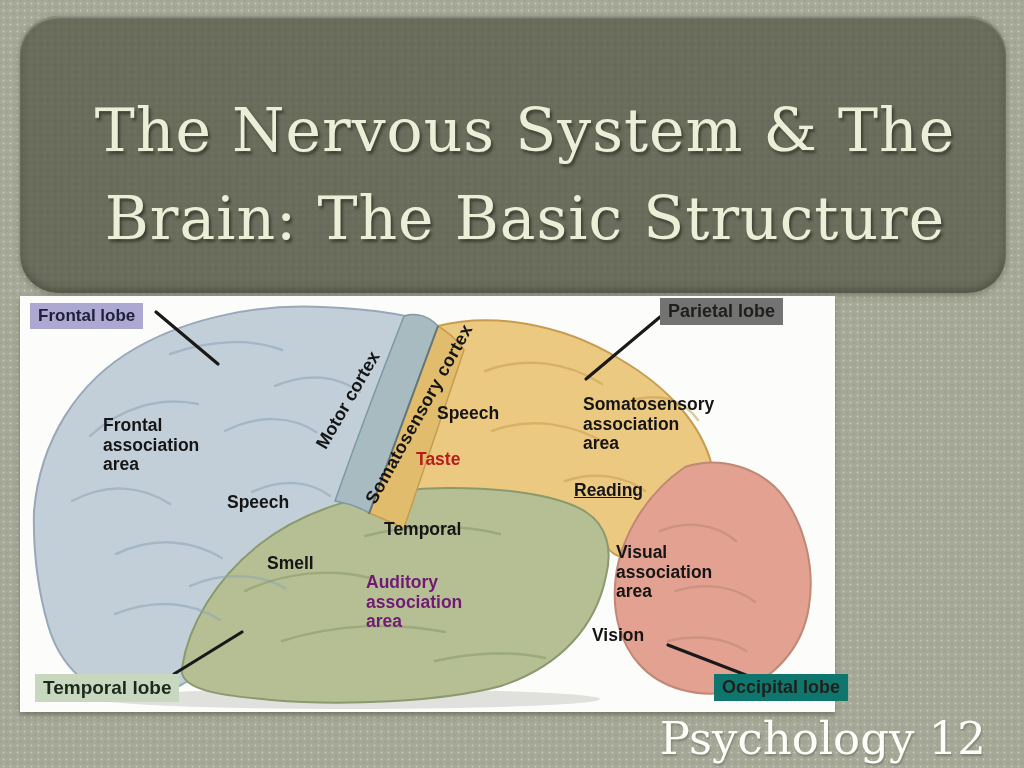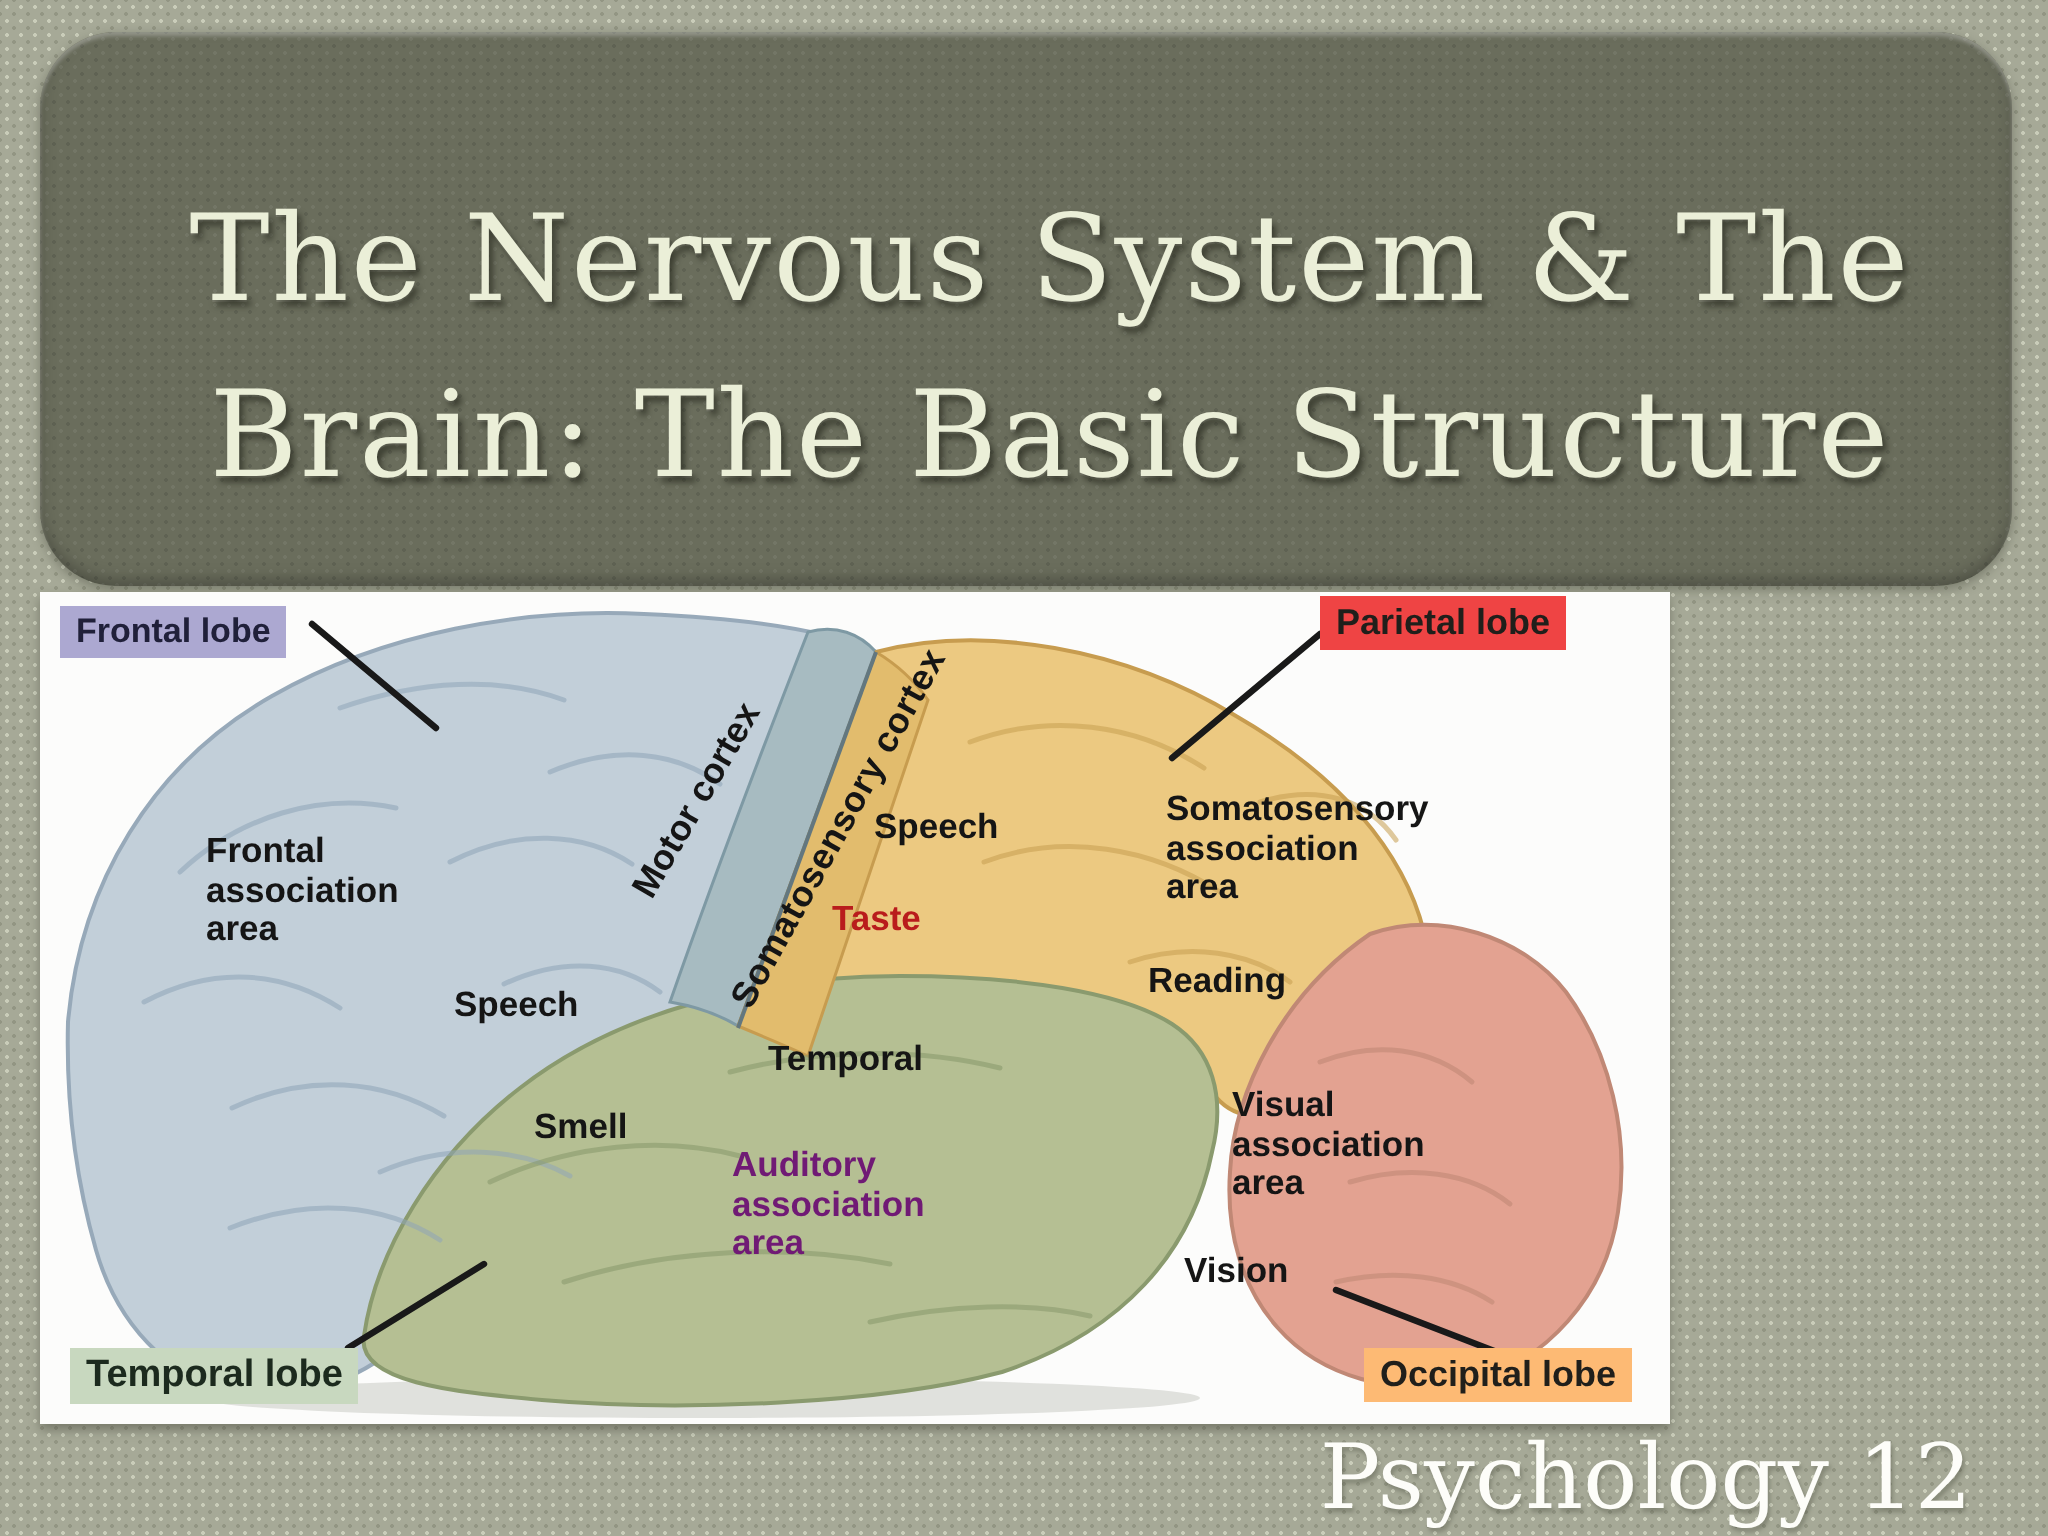--- a/index.html
+++ b/index.html
@@ -46,21 +46,21 @@
     position:absolute;font-weight:bold;font-size:17.5px;line-height:1.12;
     color:#151515;white-space:pre-line;
   }
   .al-frontal-assoc{left:83px;top:120px;}
   .al-speech-f{left:207px;top:197px;}
   .al-motor{left:328px;top:104px;transform:translate(-50%,-50%) rotate(-60deg);white-space:nowrap;font-size:18px;}
   .al-somato{left:399px;top:118px;transform:translate(-50%,-50%) rotate(-61deg);white-space:nowrap;font-size:18px;letter-spacing:.4px;}
   .al-speech-p{left:417px;top:108px;}
   .al-taste{left:396px;top:154px;}
   .al-somato-assoc{left:563px;top:99px;}
-  .al-reading{left:554px;top:185px;}
+  .al-reading{left:554px;top:185px;text-decoration:underline;}
   .al-hearing{left:364px;top:224px;}
   .al-smell{left:247px;top:258px;}
   .al-auditory-assoc{left:346px;top:277px;}
   .al-visual-assoc{left:596px;top:247px;}
   .al-vision{left:572px;top:330px;}
   
   .tag{position:absolute;font-weight:bold;font-size:18px;padding:3px 8px;white-space:nowrap;}
   .tag-frontal{left:10px;top:7px;font-size:17px;}
   .tag-parietal{left:640px;top:2px;}
   .tag-temporal{left:15px;top:378px;font-size:19px;}
@@ -141,23 +141,23 @@
 
       <g stroke="#191919" stroke-width="3.2" stroke-linecap="round">
         <line x1="136" y1="16" x2="198" y2="68"></line>
         <line x1="640" y1="21" x2="566" y2="83"></line>
         <line x1="154" y1="378" x2="222" y2="336"></line>
         <line x1="648" y1="349" x2="731" y2="381"></line>
       </g>
     </svg>
 
     <div class="tag tag-frontal" style="background-color: rgb(172, 168, 209); color: rgb(32, 32, 58);">Frontal lobe</div>
-    <div class="tag tag-parietal" style="background-color: #ef4444; color: rgb(32, 31, 27);">Parietal lobe</div>
+    <div class="tag tag-parietal" style="background-color: #737373; color: rgb(32, 31, 27);">Parietal lobe</div>
     <div class="tag tag-temporal" style="background-color: rgb(200, 216, 191); color: rgb(28, 42, 30);">Temporal lobe</div>
-    <div class="tag tag-occipital" style="background-color: #fdba74; color: rgb(32, 31, 27);">Occipital lobe</div>
+    <div class="tag tag-occipital" style="background-color: #0f766e; color: rgb(32, 31, 27); margin-left: 32px;">Occipital lobe</div>
 
     <div class="al al-frontal-assoc" style="color: rgb(21, 21, 21);">Frontal
 association
 area</div>
     <div class="al al-speech-f" style="color: rgb(21, 21, 21);">Speech</div>
     <div class="al al-motor" style="color: rgb(21, 21, 21);">Motor cortex</div>
     <div class="al al-somato" style="color: rgb(21, 21, 21);">Somatosensory cortex</div>
     <div class="al al-speech-p" style="color: rgb(21, 21, 21);">Speech</div>
     <div class="al al-taste" style="color: #b91c1c;">Taste</div>
     <div class="al al-somato-assoc" style="color: rgb(21, 21, 21);">Somatosensory

